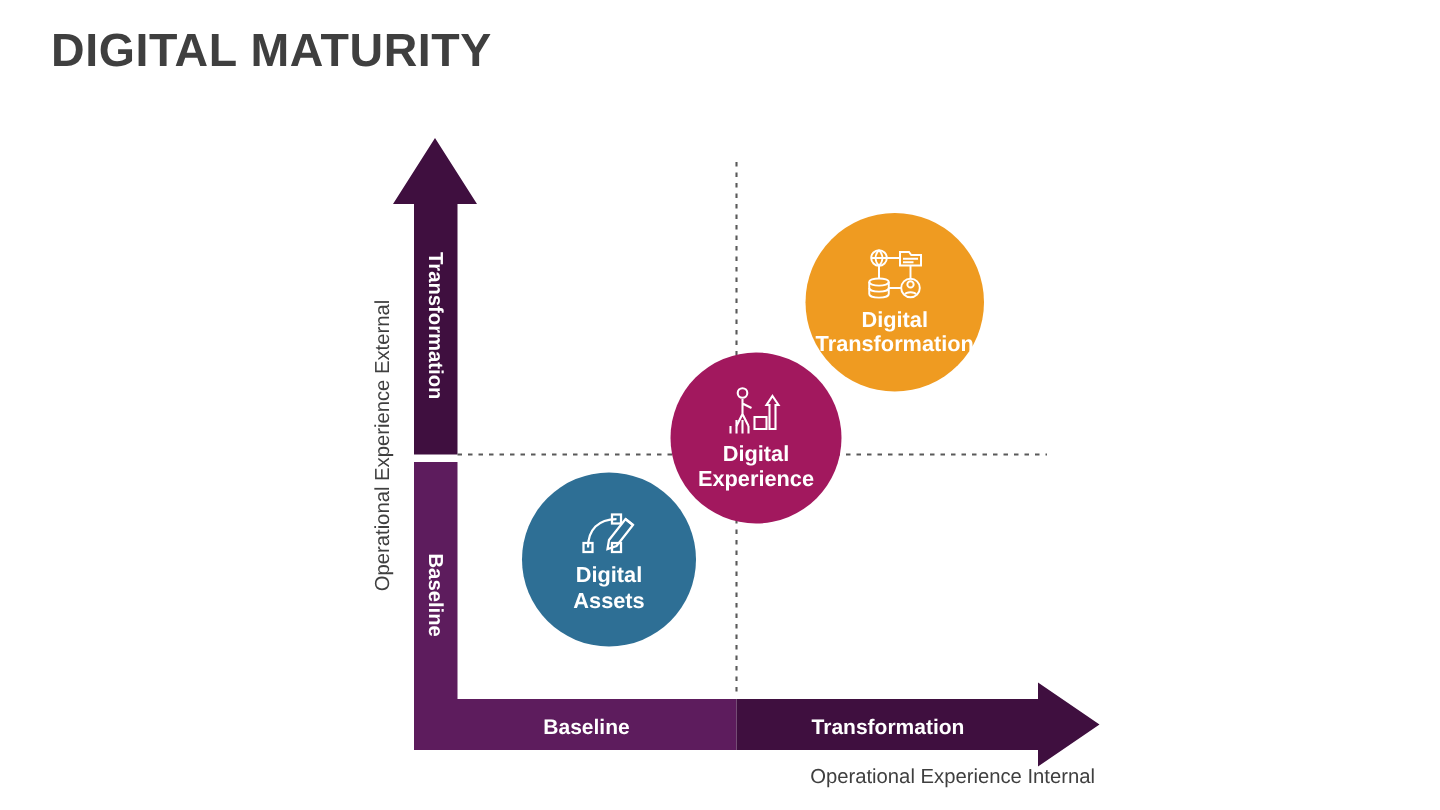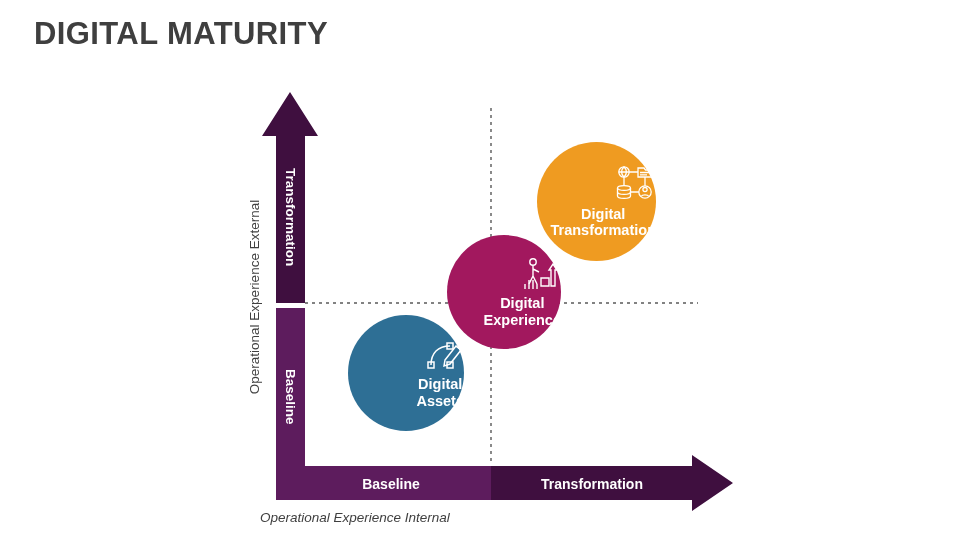--- a/index.html
+++ b/index.html
@@ -45,28 +45,28 @@
     position:absolute;left:226px;top:185px;
     width:250px;
     color:#3f3f3f;font-size:13.5px;
     white-space:nowrap;text-align:center;
     transform:rotate(-90deg);
     transform-origin:left top;
     
   }
   .axis-title-x{
     position:absolute;left:260px;top:510px;width:470px;
-    color:#3f3f3f;font-size:13.5px;text-align:left;white-space:nowrap;font-style:italic;
+    color:#3f3f3f;font-size:13.5px;text-align:right;white-space:nowrap;
   }
 
   
   .bubble{
     position:absolute;border-radius:50%;
     display:flex;flex-direction:column;
-    align-items:flex-end;justify-content:center;
+    align-items:center;justify-content:center;
     color:#ffffff;text-align:center;
     box-sizing:border-box;
   }
   .bubble .bicon{display:block;line-height:0;margin-bottom:3px;}
   .bubble .blabel{
     font-weight:bold;line-height:1.12;
     white-space:pre-line;
   }
 </style>
 </head>

